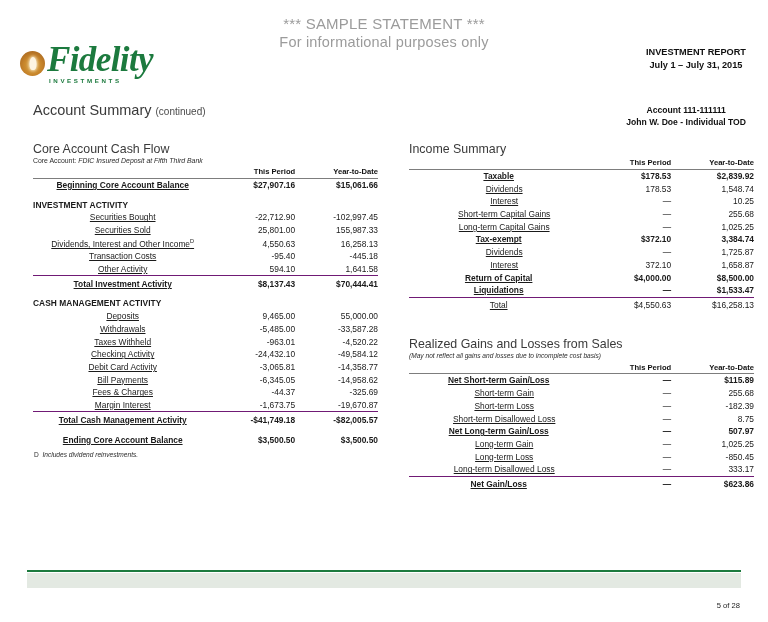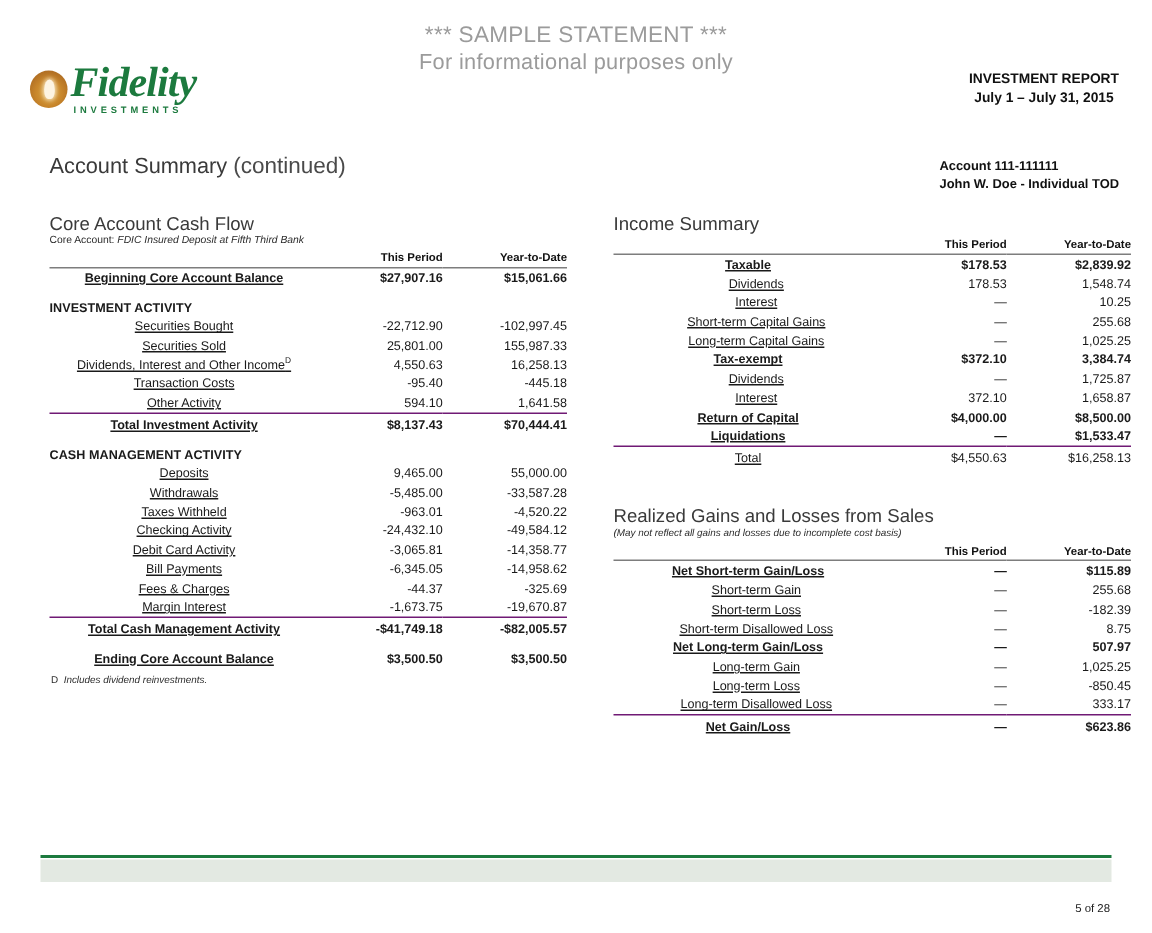--- a/index.html
+++ b/index.html
@@ -61,21 +61,21 @@
     height: 13px;
     background: #fdf4e2;
     border-radius: 50% 50% 40% 40%;
     box-shadow: 0 0 3px 1px rgba(255,245,220,0.8);
   }
   .logo-text-wrap { line-height: 1; }
   .logo-name {
     font-family: "Liberation Serif", serif;
     font-style: italic;
     font-weight: bold;
-    font-size: 28px;
+    font-size: 35px;
     color: #1c7a3e;
     letter-spacing: -0.6px;
   }
   .logo-sub {
     font-size: 6.2px;
     font-weight: bold;
     letter-spacing: 2.6px;
     color: #1c7a3e;
     margin-top: 1px;
     margin-left: 2px;
@@ -99,28 +99,28 @@
     height: 40px;
   }
   .page-title {
     position: absolute;
     left: 33px;
     top: 0;
     font-size: 14.5px;
     color: #3a3a3a;
   }
   .page-title .cont {
-    font-size: 15px;
+    font-size: 10px;
     color: #4a4a4a;
   }
   .account-id {
     position: absolute;
     right: 22px;
     top: 2px;
-    text-align: left;
+    text-align: center;
     font-size: 8.6px;
     font-weight: bold;
     line-height: 12px;
     color: #111;
   }
 
   
   .body-cols {
     position: relative;
     display: flex;

